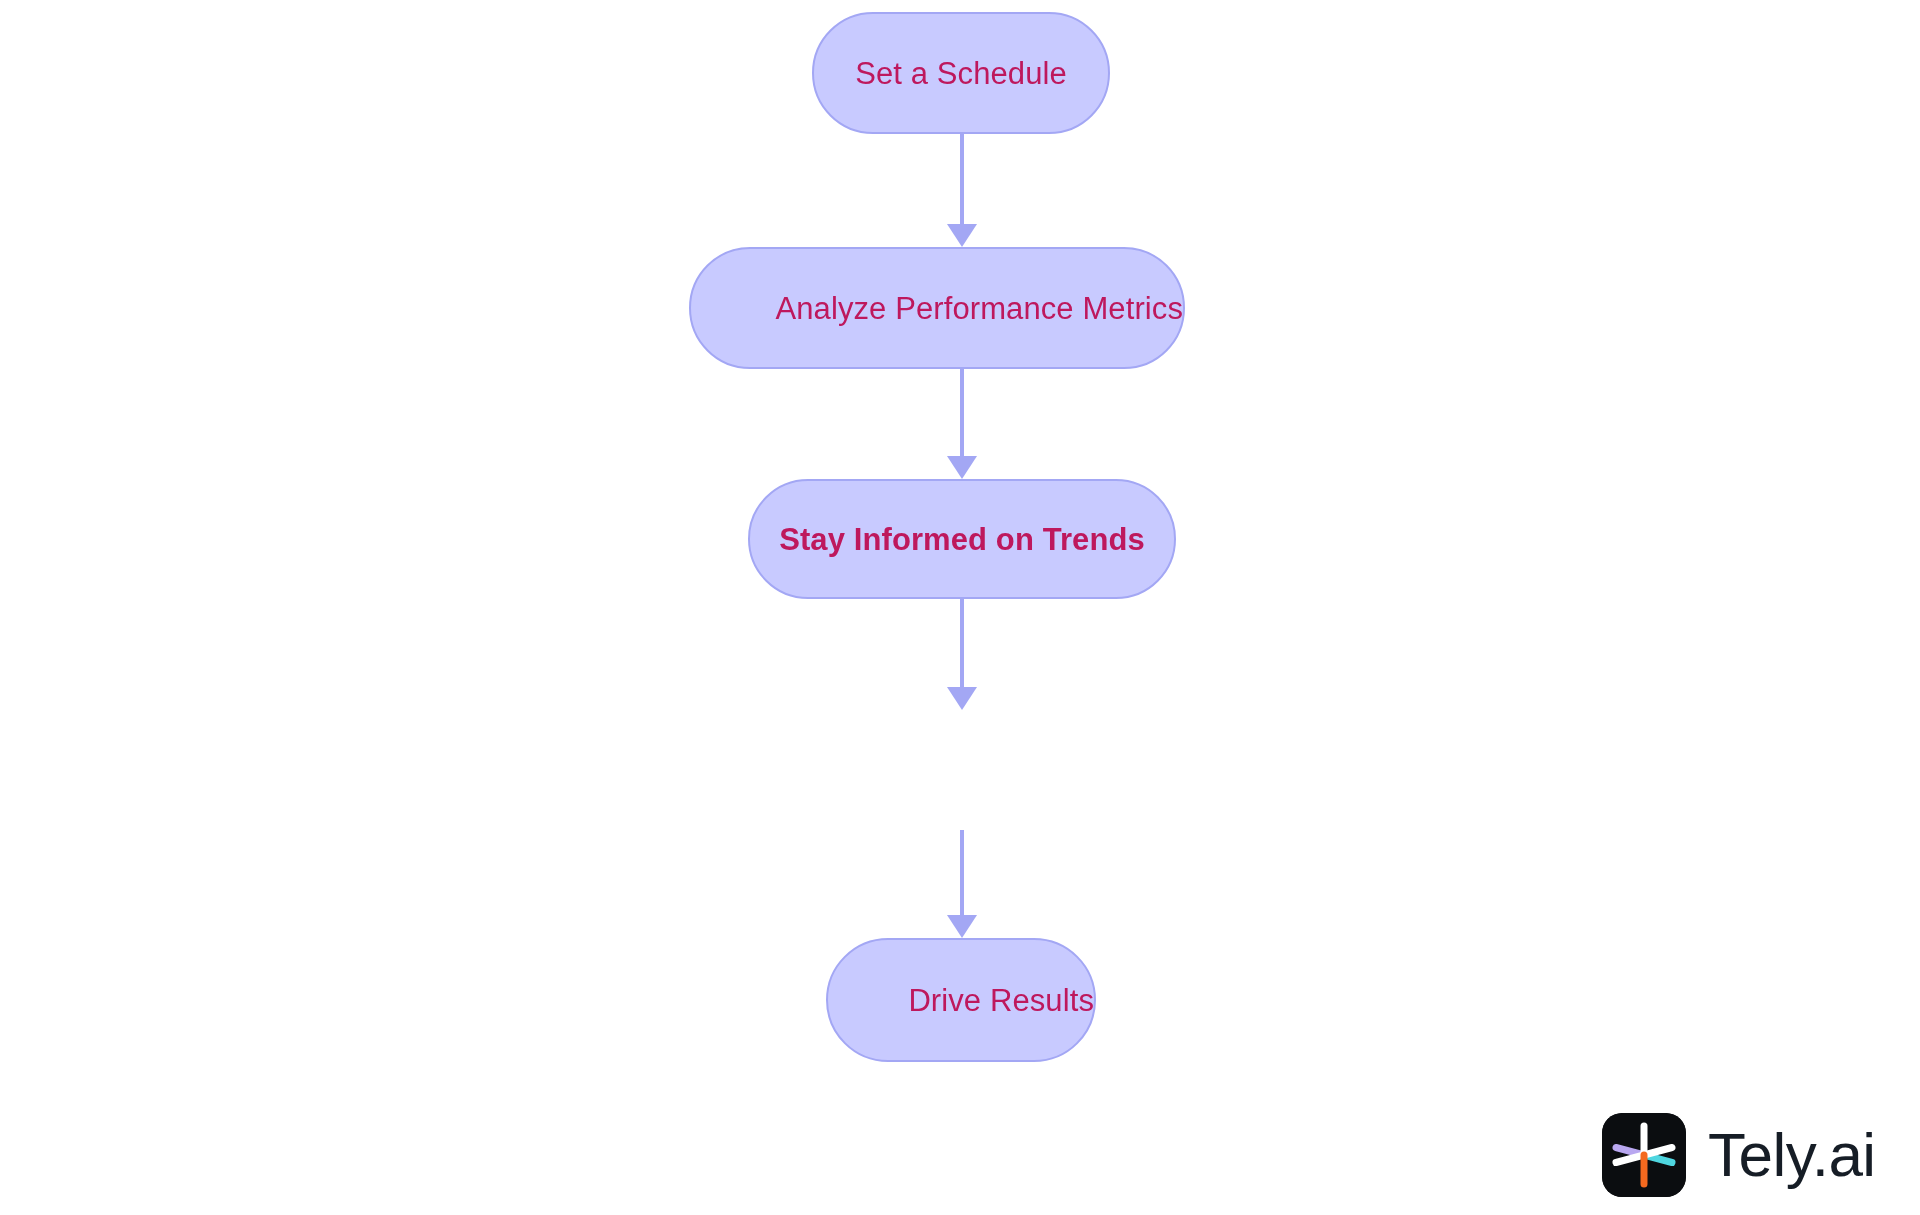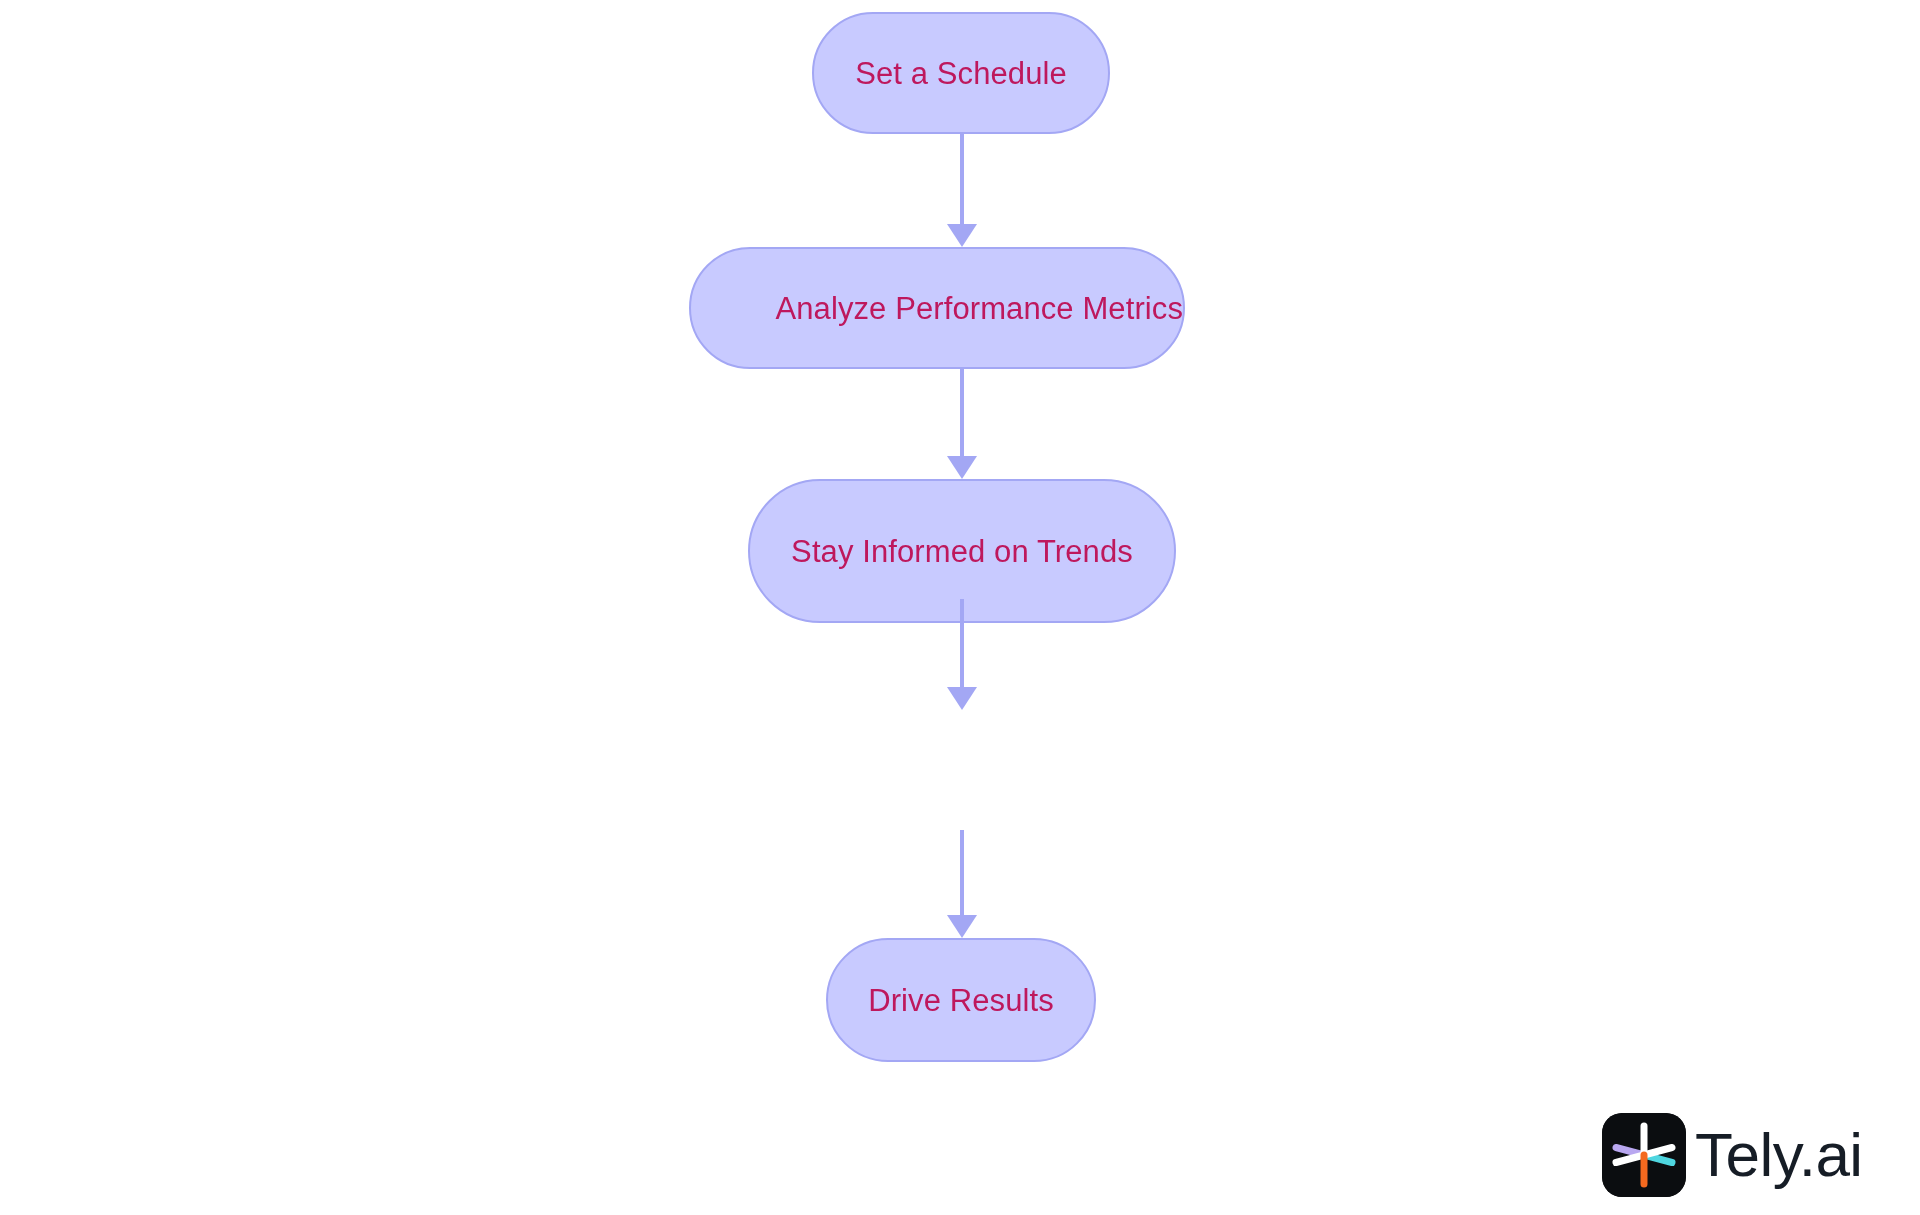--- a/index.html
+++ b/index.html
@@ -44,23 +44,23 @@
   }
 
   .node-label {
     display: block;
     pointer-events: none;
   }
 
   
   .node-0 { left: 812px;  top: 12px;   width: 298px; height: 122px; }
   .node-1 { left: 689px;  top: 247px;  width: 496px; height: 122px; justify-content: flex-end; }
-  .node-2 { left: 748px;  top: 479px;  width: 428px; height: 144px; }
+  .node-2 { left: 748px;  top: 479px;  width: 428px; height: 120px; font-weight: bold; }
   .node-3 { left: 752px;  top: 710px;  width: 420px; height: 120px; }
-  .node-4 { left: 826px;  top: 938px;  width: 270px; height: 124px; }
+  .node-4 { left: 826px;  top: 938px;  width: 270px; height: 124px; justify-content: flex-end; }
 
   
   .connector {
     position: absolute;
     left: 955px;
     width: 14px;
   }
   .connector .stem {
     position: absolute;
     left: 5px;
@@ -94,21 +94,21 @@
   .conn-3 .stem { height: 85px; }
   .conn-3 .head { top: 85px; }
 
   
   #brand-logo {
     position: absolute;
     left: 1602px;
     top: 1113px;
     display: flex;
     align-items: center;
-    gap: 9px;
+    gap: 22px;
   }
   #brand-mark {
     width: 84px;
     height: 84px;
     border-radius: 20px;
     background: #0b0d10;
     display: block;
   }
   #brand-wordmark {
     color: #161d26;

